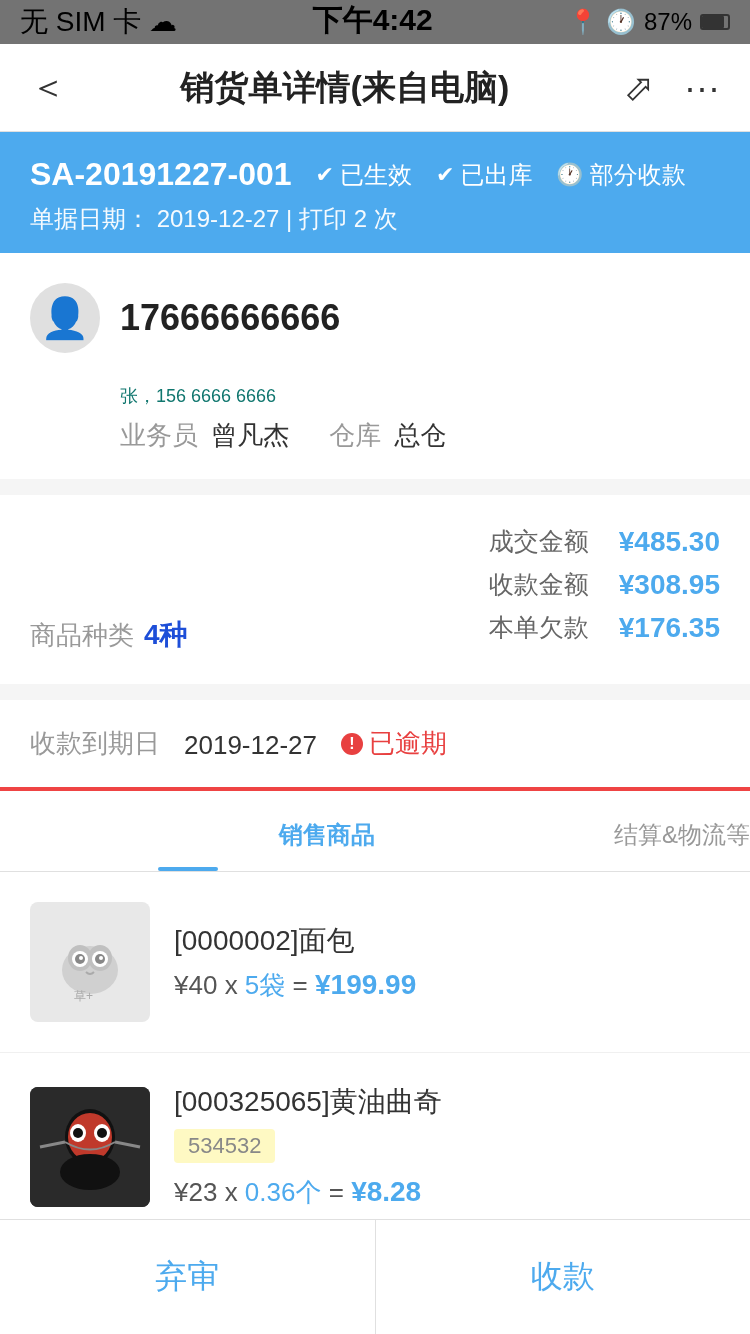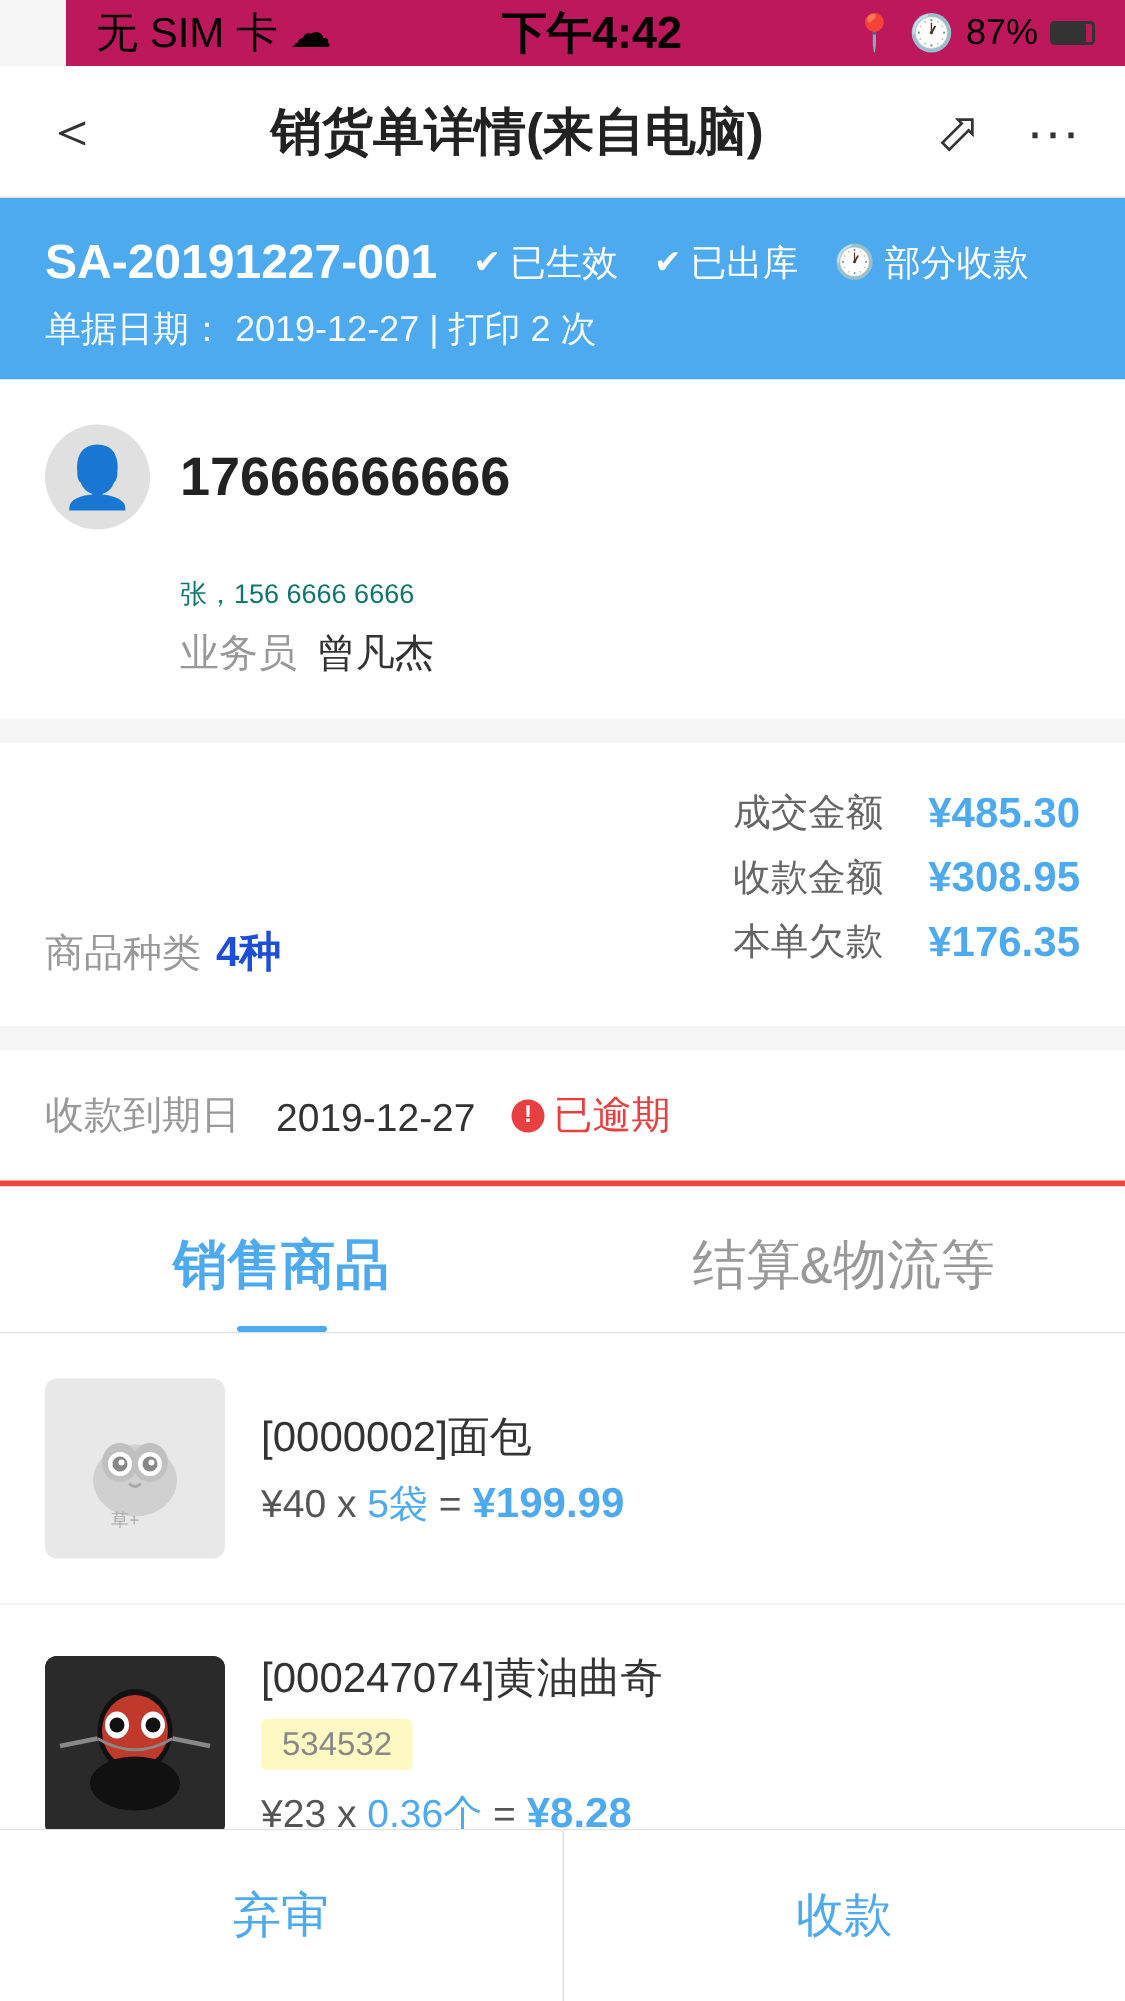--- a/index.html
+++ b/index.html
@@ -7,28 +7,26 @@
     body {
       font-family: -apple-system, "PingFang SC", "Helvetica Neue", sans-serif;
       background: #f5f5f5;
       width: 750px;
       min-height: 1334px;
       overflow-x: hidden;
     }
 
     
     .status-bar {
-      background: #be185d;
+      background: #737373;
       height: 44px;
       display: flex;
-      align-items: center;
       justify-content: space-between;
       padding: 0 20px;
       font-size: 28px;
-      margin-left: 44px;
     }
     .status-left { display: flex; align-items: center; gap: 10px; font-size: 28px; }
     .status-center { font-size: 30px; font-weight: 600; }
     .status-right { display: flex; align-items: center; gap: 8px; font-size: 24px; }
 
     
     .nav-bar {
       background: #fff;
       height: 88px;
       display: flex;
@@ -175,27 +173,26 @@
 
     
     .tabs-section {
       background: #fff;
       display: flex;
       border-bottom: 1px solid #e0e0e0;
       margin-bottom: 0;
     }
     .tab-item {
       flex: 1;
-      text-align: center;
+      text-align: right;
       padding: 28px 0 20px;
-      font-size: 36px;
+      font-size: 24px;
       color: #999;
       position: relative;
       cursor: pointer;
-      font-family: Liberation Mono, monospace;
     }
     .tab-item.active {
       color: #4DAAEE;
       font-weight: 600;
     }
     .tab-item.active::after {
       content: '';
       position: absolute;
       bottom: 0;
       left: 50%;
@@ -340,20 +337,24 @@
       <span class="avatar-icon">👤</span>
     </div>
     <span class="customer-name">17666666666</span>
   </div>
   <div class="customer-sub">张，156 6666 6666</div>
   <div class="customer-meta">
     <span class="meta-item">
       <span class="meta-label">业务员</span>
       <span class="meta-value">曾凡杰</span>
     </span>
+    <span class="meta-item">
+      <span class="meta-label">仓库</span>
+      <span class="meta-value">总仓</span>
+    </span>
   </div>
 </div>
 
 <div class="summary-section">
   <div class="summary-row">
     <div class="summary-left">
       <div class="summary-item">
         <span class="summary-label">商品种类</span>
         <span class="summary-val">4种</span>
       </div>
@@ -436,21 +437,21 @@
         <ellipse cx="72" cy="46" rx="8" ry="9" fill="#fff"></ellipse>
         <circle cx="48" cy="46" r="5" fill="#111"></circle>
         <circle cx="72" cy="46" r="5" fill="#111"></circle>
         <path d="M35 55 Q60 70 85 55" stroke="#888" stroke-width="2" fill="none"></path>
         <ellipse cx="60" cy="85" rx="30" ry="18" fill="#111"></ellipse>
         <line x1="10" y1="60" x2="35" y2="55" stroke="#888" stroke-width="3"></line>
         <line x1="110" y1="60" x2="85" y2="55" stroke="#888" stroke-width="3"></line>
       </svg>
     </div>
     <div class="product-info">
-      <div class="product-name">[000247074]黄油曲奇</div>
+      <div class="product-name">[000325065]黄油曲奇</div>
       <div class="product-sku-badge">534532</div>
       <div class="product-price">
         <span>¥23</span>
         <span> x </span>
         <span class="qty">0.36个</span>
         <span> = </span>
         <span class="total">¥8.28</span>
       </div>
     </div>
   </div>

